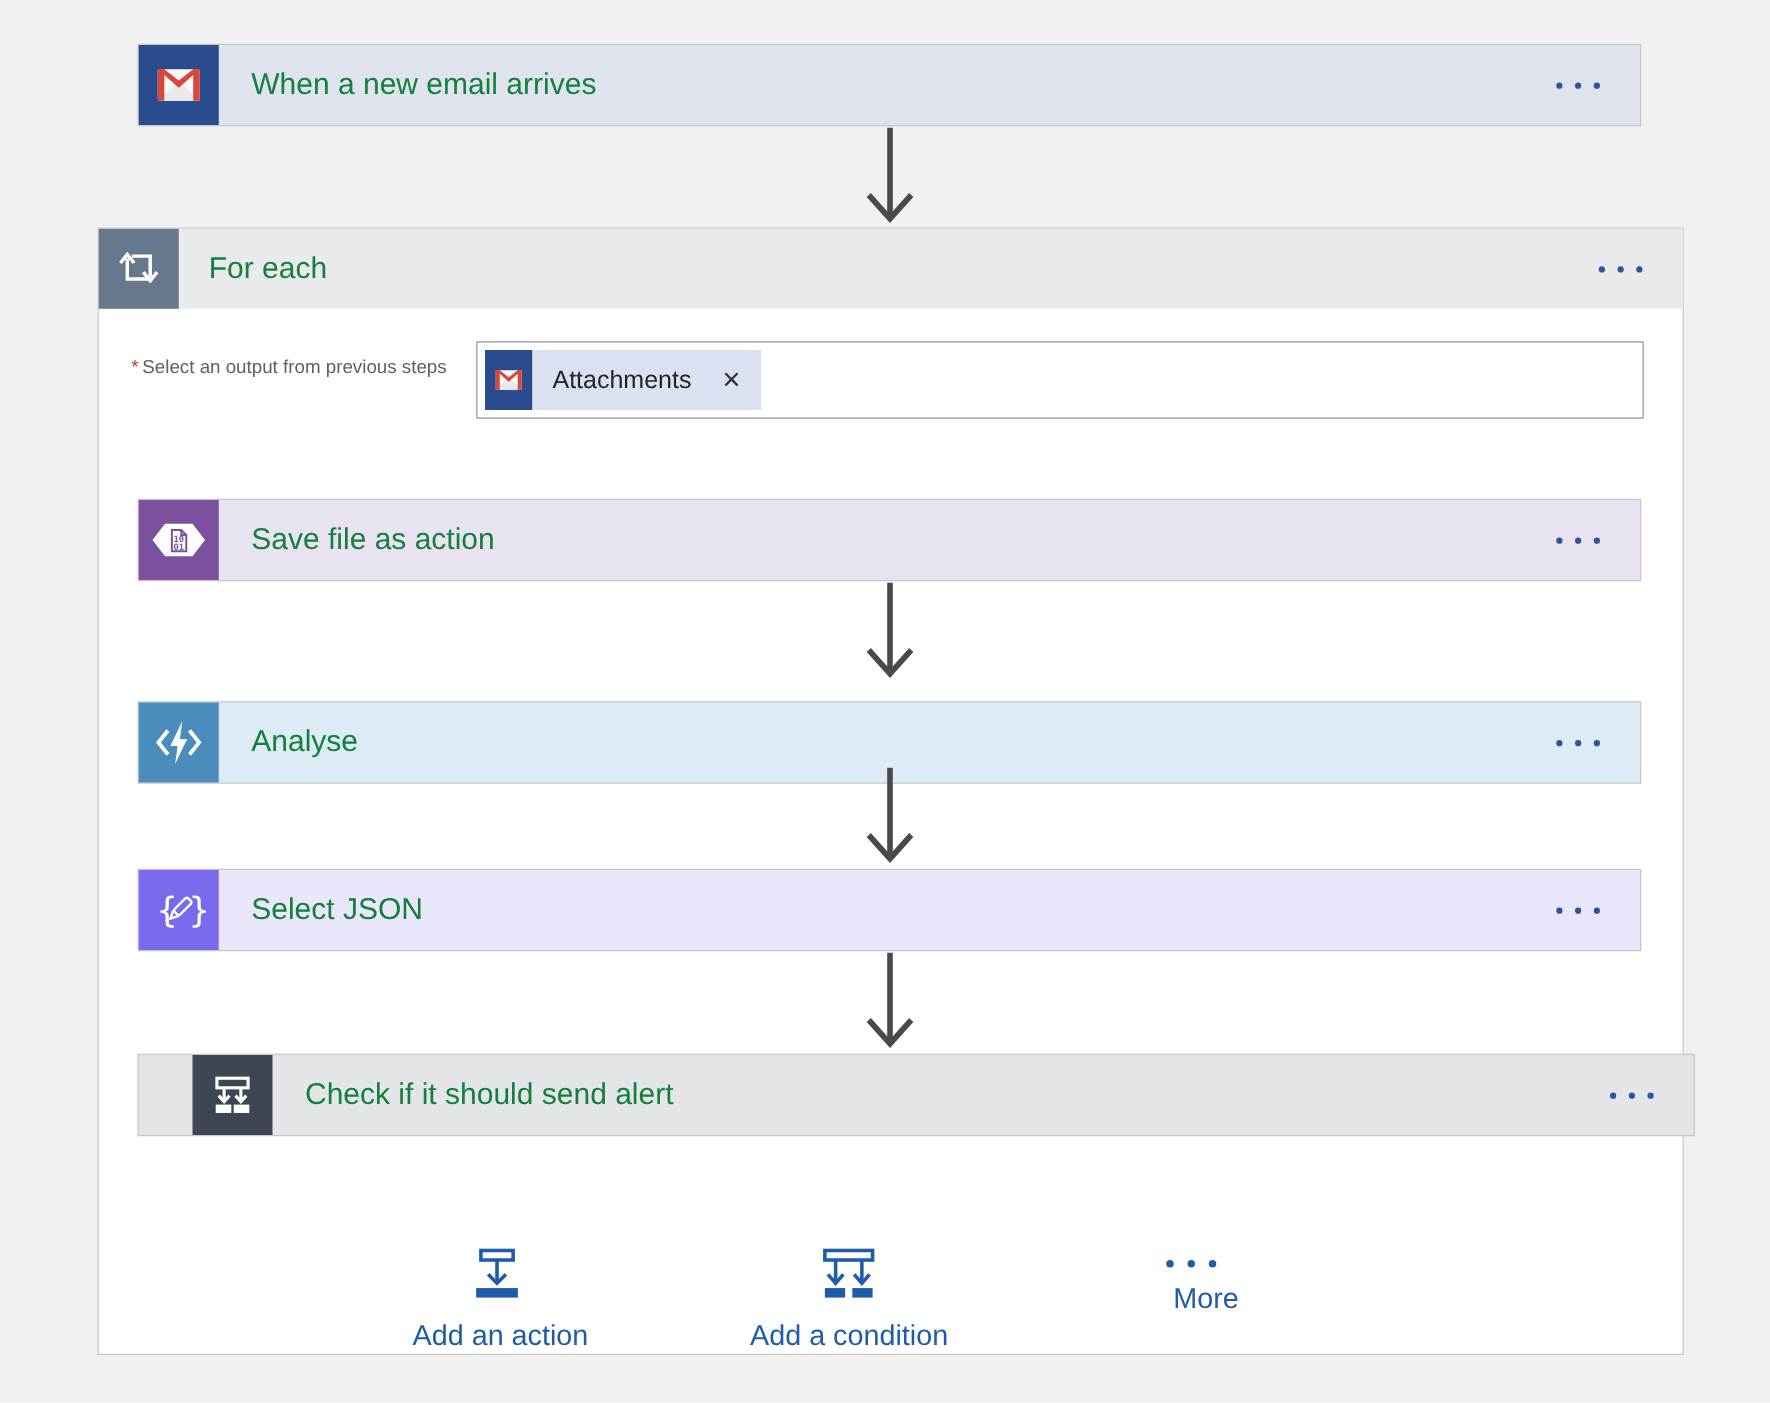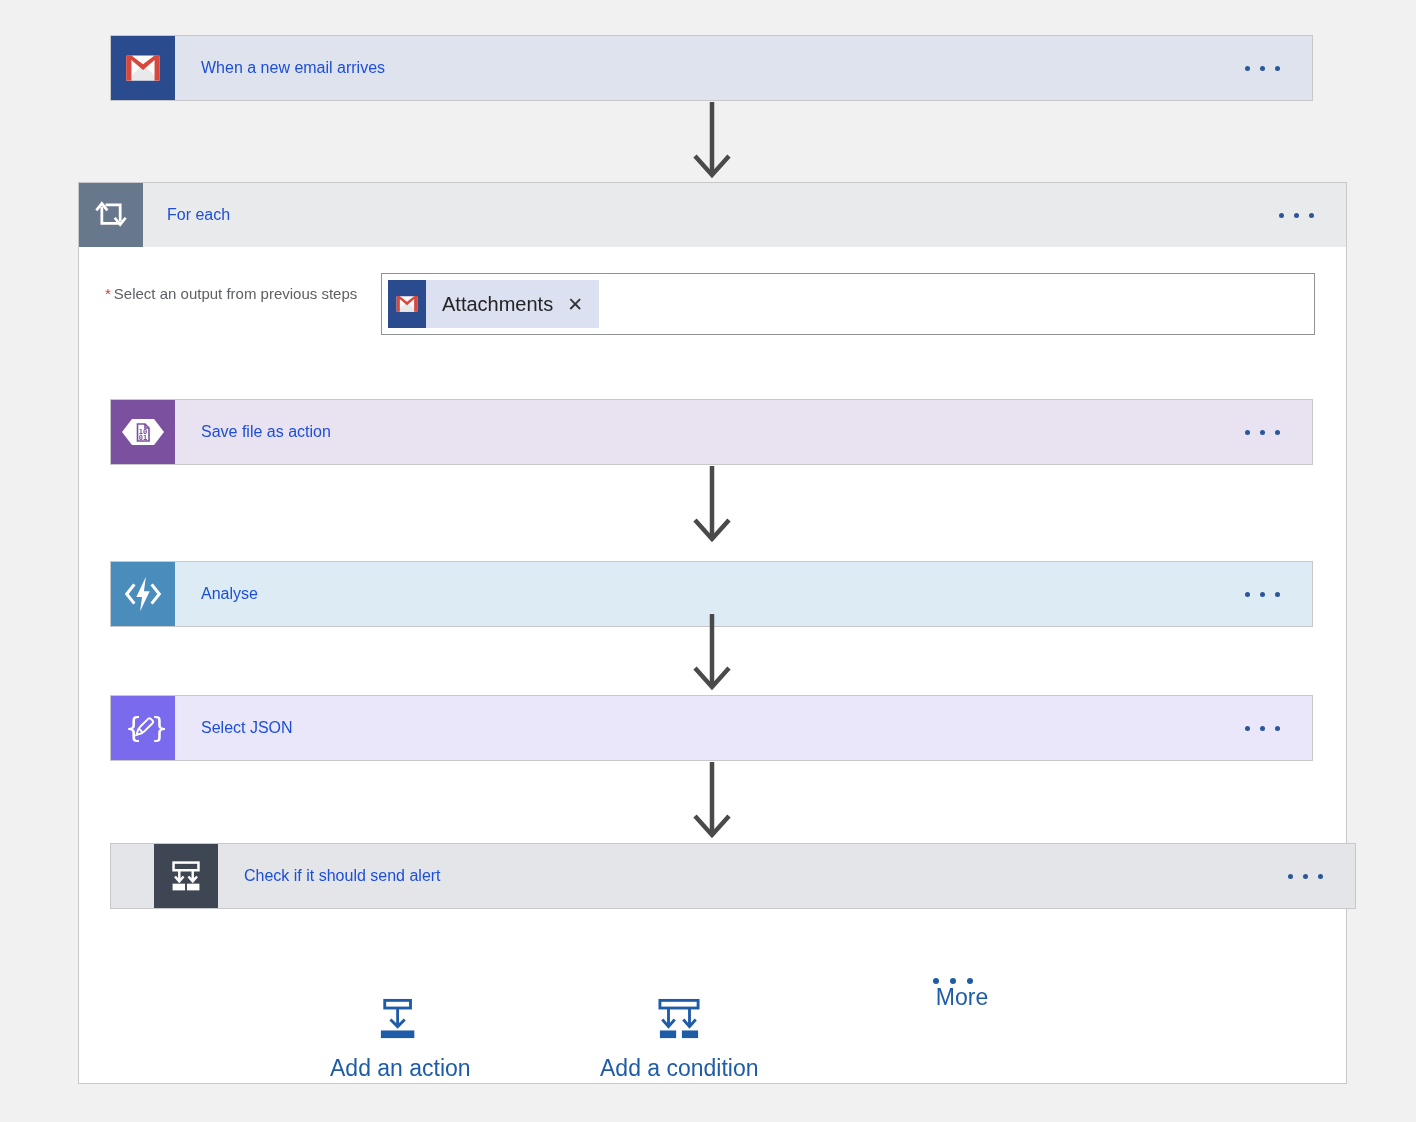--- a/index.html
+++ b/index.html
@@ -11,21 +11,21 @@
   }
   
   .card{
     position:absolute;height:64px;display:flex;align-items:center;
     box-shadow:0 0 0 1px #c8c8ca;background:#fff;cursor:pointer;
   }
   .icon-box{
     width:64px;height:64px;flex:0 0 64px;
     display:flex;align-items:center;justify-content:center;
   }
-  .card-title{margin-left:26px;font-size:16px;color:#1d4ed8;white-space:nowrap;}
+  .card-title{margin-left:26px;font-size:24px;color:#15803d;white-space:nowrap;}
   .menu{margin-left:auto;margin-right:30px;display:flex;gap:10px;padding:8px 2px;cursor:pointer;}
   .menu .dot{width:5px;height:5px;border-radius:50%;background:#2b579a;}
 
   
   #trigger-card{left:111px;top:36px;width:1201px;background:#dfe3ee;}
   #step-save   {left:111px;top:400px;width:1201px;background:#e9e2f1;}
   #step-analyse{left:111px;top:518px;width:1201px;background:#ddebf4;margin-top:44px;}
   #step-parse  {left:111px;top:696px;width:1201px;background:#eae7fb;}
   #step-check  {left:111px;top:844px;width:1201px;background:#e3e5e8;padding-left:43px;}
 
@@ -58,35 +58,35 @@
     background:#fff;border:1px solid #8f9398;box-sizing:border-box;
     display:flex;align-items:center;padding:0 6px;cursor:text;
   }
   .token{display:flex;align-items:stretch;height:48px;}
   .token-icon{
     width:38px;background:#2a4b8e;
     display:flex;align-items:center;justify-content:center;flex:0 0 38px;
   }
   .token-chip{
     display:flex;align-items:center;background:#dce1f1;
-    padding:0 16px;gap:14px;font-size:20px;color:#242424;
+    padding:0 16px;gap:24px;font-size:20px;color:#242424;
   }
   .token-remove{font-size:19px;color:#333;cursor:pointer;line-height:1;}
 
   
   .flow-arrow{position:absolute;left:691px;width:42px;height:80px;}
 
   
   .footer-btn{
     position:absolute;display:flex;align-items:center;gap:15px;
     color:#1f5ca8;font-size:23px;cursor:pointer;white-space:nowrap;flex-direction:column;
   }
   #footer-add-action{left:330px;top:998px;}
   #footer-add-condition{left:600px;top:998px;}
-  #footer-more{left:933px;top:978px;gap:0;}
+  #footer-more{left:933px;top:1008px;gap:11px;align-items:flex-end;}
   #footer-more .dots{display:flex;gap:11px;margin-right:18px;align-items:center;}
   #footer-more .dots .dot{width:6px;height:6px;border-radius:50%;background:#1f5ca8;}
 </style>
 </head>
 <body>
 
 <div class="card" id="trigger-card">
   <div class="icon-box ib-gmail">
     <svg width="42" height="42" viewBox="0 0 40 40">
       <rect x="4" y="8" width="32" height="24" rx="1.5" fill="#fbfbfb"></rect>

